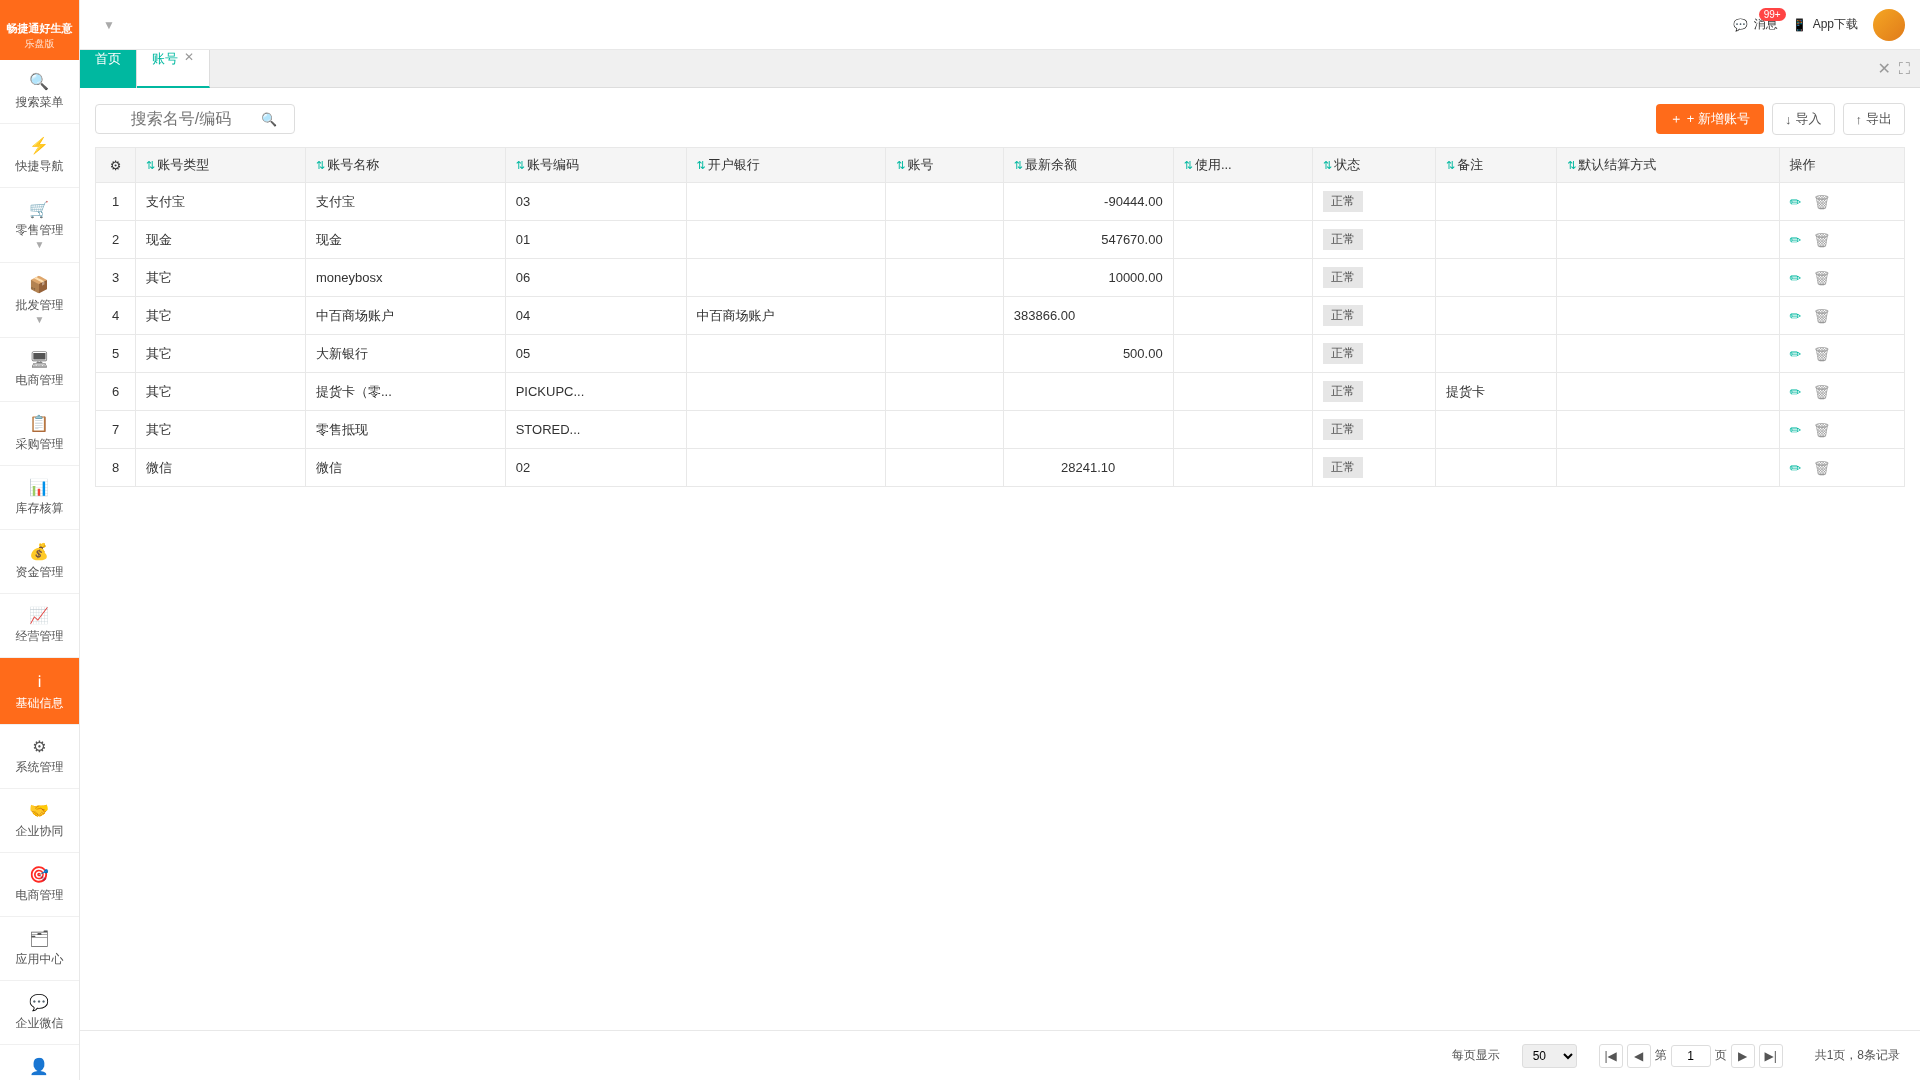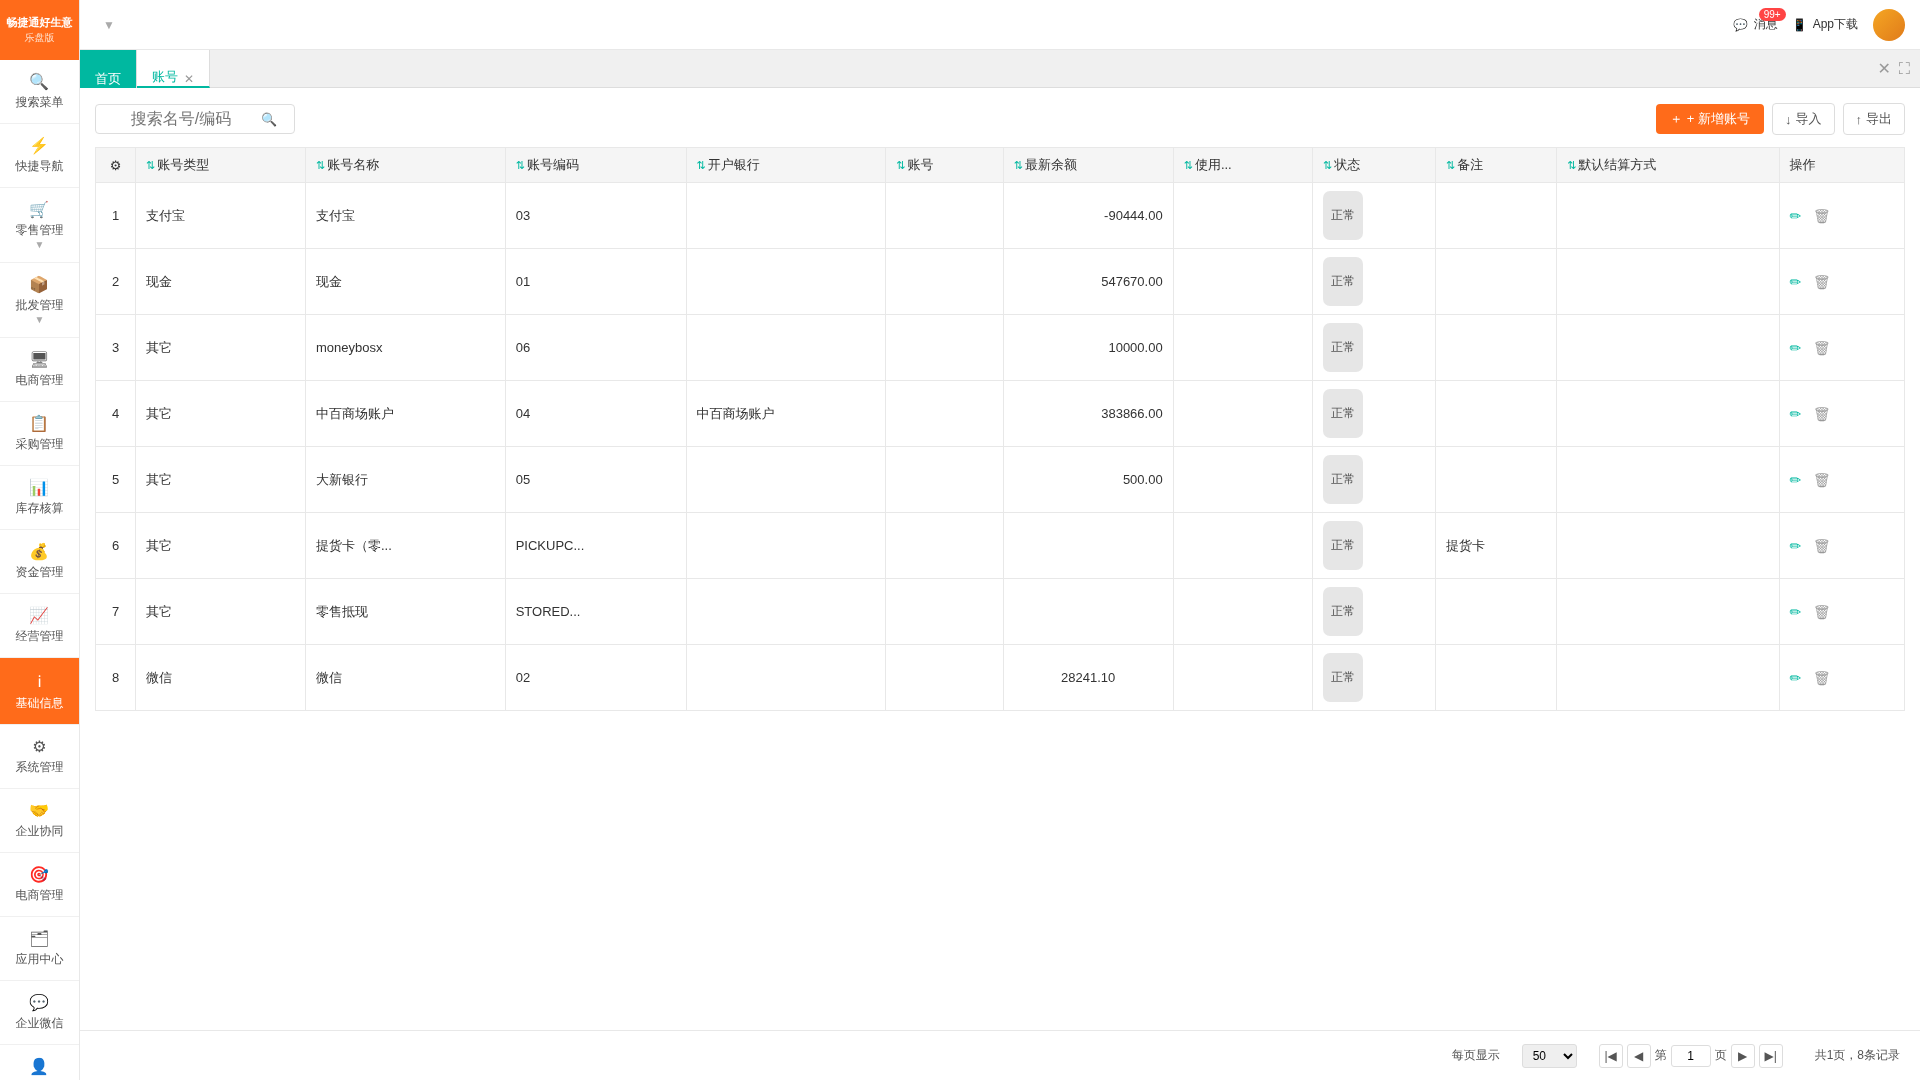--- a/index.html
+++ b/index.html
@@ -1,41 +1,41 @@
 <!DOCTYPE html>
 <html><head>
   <meta charset="utf-8">
   <style>
     * { box-sizing: border-box; margin: 0; padding: 0; }
     body { font-family: 'Microsoft YaHei', Arial, sans-serif; font-size: 13px; background: #f5f5f5; display: flex; height: 1080px; width: 1920px; overflow: hidden; }
 
     
     .sidebar { width: 80px; background: #fff; display: flex; flex-direction: column; align-items: center; border-right: 1px solid #e8e8e8; height: 100%; }
-    .sidebar-logo { width: 100%; background: #ff6b1a; display: flex; flex-direction: column; align-items: center; justify-content: center; padding: 10px 5px; min-height: 60px; }
+    .sidebar-logo { width: 100%; background: #ff6b1a; display: flex; flex-direction: column; align-items: center; justify-content: flex-start; padding: 21px 5px; min-height: 60px; }
     .sidebar-logo-text { color: #fff; font-size: 11px; font-weight: bold; text-align: center; line-height: 1.3; }
     .sidebar-logo-sub { color: #ffe0cc; font-size: 10px; margin-top: 2px; font-family: Liberation Mono, monospace; }
     .sidebar-item { width: 100%; display: flex; flex-direction: column; align-items: center; justify-content: center; padding: 12px 5px; cursor: pointer; color: #555; font-size: 12px; border-bottom: 1px solid #f0f0f0; }
     .sidebar-item.active { background: #ff6b1a; color: #fff; }
     .sidebar-item .icon { font-size: 16px; margin-bottom: 3px; }
 
     
     .main { flex: 1; display: flex; flex-direction: column; height: 100%; overflow: hidden; }
 
     
     .topbar { height: 50px; background: #fff; display: flex; align-items: center; justify-content: space-between; padding: 0 15px; border-bottom: 1px solid #e8e8e8; }
     .topbar-left { display: flex; align-items: center; gap: 10px; }
     .topbar-right { display: flex; align-items: center; gap: 15px; }
     .topbar-msg { display: flex; align-items: center; gap: 5px; cursor: pointer; font-size: 12px; color: #333; position: relative; }
     .badge { background: #ff4444; color: #fff; border-radius: 10px; font-size: 10px; padding: 1px 5px; position: absolute; top: -8px; right: -8px; }
     .topbar-app { display: flex; align-items: center; gap: 5px; cursor: pointer; font-size: 12px; color: #333; }
     .avatar { width: 32px; height: 32px; border-radius: 50%; background: #ccc; overflow: hidden; }
 
     
     .tabbar { height: 38px; background: #f0f0f0; display: flex; align-items: center; padding: 0 0; border-bottom: 1px solid #ddd; }
-    .tab { height: 38px; display: flex; align-items: flex-end; padding: 0 15px; cursor: pointer; font-size: 13px; color: #555; border-right: 1px solid #ddd; gap: 6px; }
+    .tab { height: 38px; display: flex; align-items: flex-start; padding: 0 15px; cursor: pointer; font-size: 13px; color: #555; border-right: 1px solid #ddd; gap: 6px; }
     .tab.active { background: #fff; color: #00b8a0; border-bottom: 2px solid #00b8a0; }
     .tab .close-btn { color: #999; font-size: 12px; cursor: pointer; }
     .tab.home { background: #00b8a0; color: #fff; }
 
     
     .content { flex: 1; background: #fff; overflow: auto; display: flex; flex-direction: column; }
     .content-inner { padding: 15px; flex: 1; }
 
     
     .toolbar { display: flex; align-items: center; justify-content: space-between; margin-bottom: 12px; }
@@ -44,21 +44,21 @@
     .toolbar-right { display: flex; align-items: center; gap: 8px; }
     .btn-primary { background: #ff6b1a; color: #fff; border: none; border-radius: 4px; padding: 6px 14px; cursor: pointer; font-size: 13px; display: flex; align-items: center; gap: 4px; }
     .btn-default { background: #fff; color: #555; border: 1px solid #ddd; border-radius: 4px; padding: 6px 12px; cursor: pointer; font-size: 13px; display: flex; align-items: center; gap: 4px; }
 
     
     .data-table { width: 100%; border-collapse: collapse; font-size: 13px; }
     .data-table th { background: #f5f5f5; border: 1px solid #e8e8e8; padding: 8px 10px; text-align: left; font-weight: normal; color: #333; white-space: nowrap; }
     .data-table td { border: 1px solid #e8e8e8; padding: 8px 10px; color: #333; white-space: nowrap; }
     .data-table .th-setting { width: 40px; text-align: center; }
     .sort-icon { color: #00b8a0; font-size: 11px; margin-right: 2px; }
-    .status-badge { display: inline-block; padding: 16px 8px; border-radius: 7px; font-size: 12px; background: #f0f0f0; color: #555; }
+    .status-badge { display: inline-block; padding: 2px 8px; border-radius: 0; font-size: 12px; background: #f0f0f0; color: #555; }
     .status-normal { background: #e6e6e6; color: #555; }
     .action-btn { cursor: pointer; color: #00b8a0; margin-right: 8px; font-size: 14px; }
     .delete-btn { cursor: pointer; color: #999; font-size: 14px; }
 
     
     .pagination-bar { height: 50px; display: flex; align-items: center; justify-content: flex-end; padding: 0 20px; border-top: 1px solid #e8e8e8; gap: 22px; background: #fff; }
     .per-page-label { font-size: 12px; color: #555; }
     .per-page-select { border: 1px solid #ddd; border-radius: 3px; padding: 3px 6px; font-size: 12px; }
     .page-nav { display: flex; align-items: center; gap: 4px; }
     .page-nav-btn { width: 24px; height: 24px; display: flex; align-items: center; justify-content: center; border: 1px solid #ddd; border-radius: 3px; cursor: pointer; font-size: 12px; color: #555; background: #fff; }
@@ -274,21 +274,21 @@
       <span class="delete-btn" title="删除">🗑</span>
     </td>
   </tr>
             <tr>
     <td style="text-align:center;">4</td>
     <td>其它</td>
     <td>中百商场账户</td>
     <td>04</td>
     <td>中百商场账户</td>
     <td></td>
-    <td style="text-align:right;margin-left:28px;">383866.00</td>
+    <td style="margin-left:28px;">383866.00</td>
     <td></td>
     <td><span class="status-badge status-normal">正常</span></td>
     <td></td>
     <td></td>
     <td>
       <span class="action-btn" title="编辑">✏</span>
       <span class="delete-btn" title="删除">🗑</span>
     </td>
   </tr>
             <tr>

